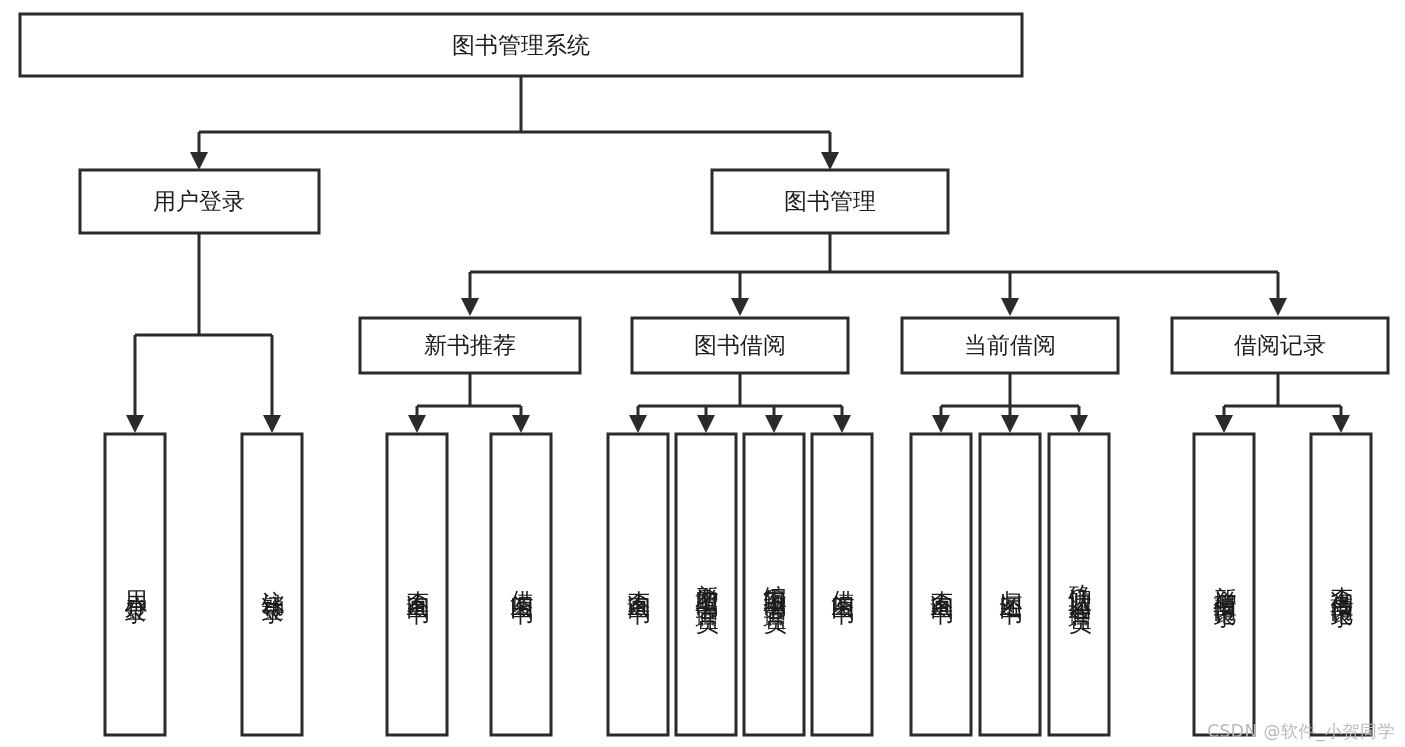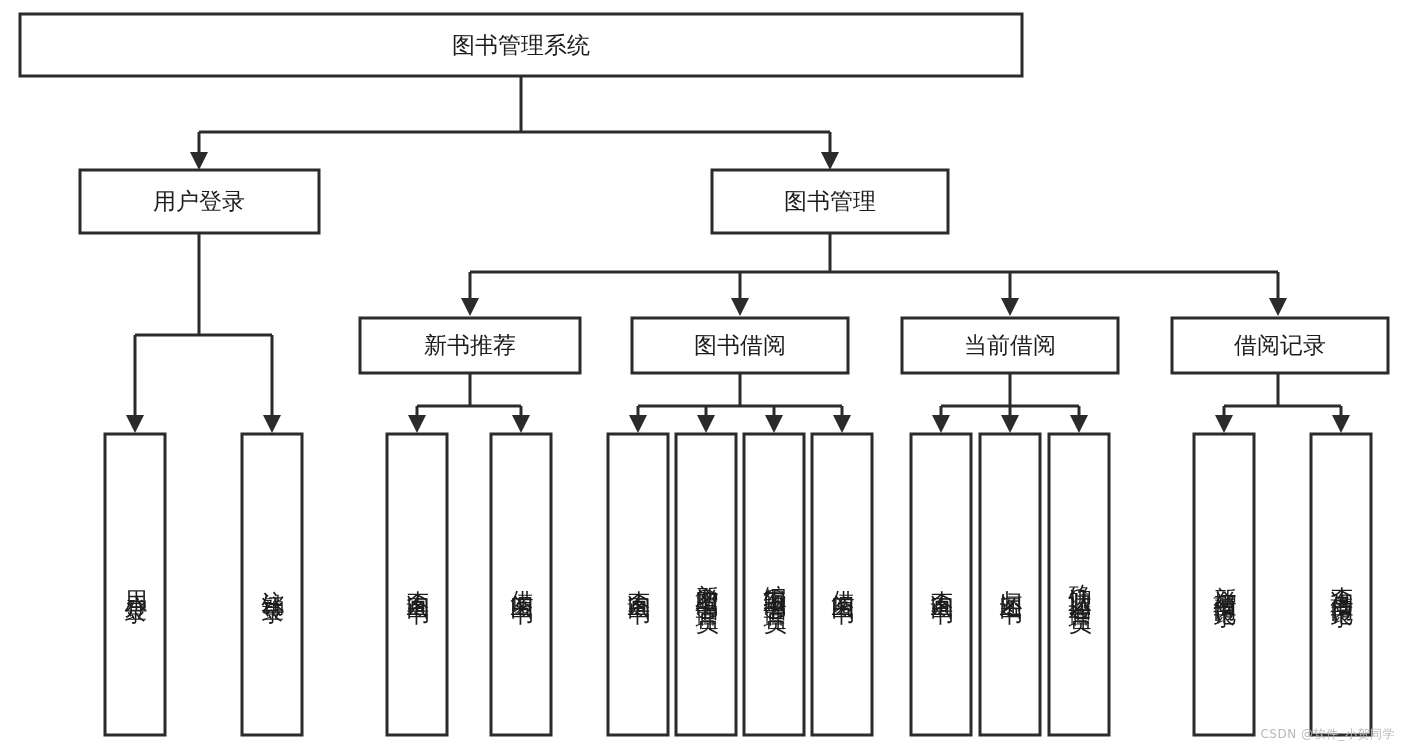--- a/index.html
+++ b/index.html
@@ -35,21 +35,21 @@
     font-size:23px;
     writing-mode:vertical-rl;
     text-orientation:upright;
     letter-spacing:4px;
     text-anchor:middle;
   }
   .watermark{
     position:absolute;
     right:10px;bottom:4px;
     font-family:"DejaVu Sans","Liberation Sans",sans-serif;
-    font-size:12px;
+    font-size:17px;
     color:#b9b9b9;
     letter-spacing:0.5px;
     user-select:none;
     pointer-events:none;
   }
 </style>
 </head>
 <body>
 
 <svg id="diagram" viewBox="0 0 1405 747" xmlns="http://www.w3.org/2000/svg">

